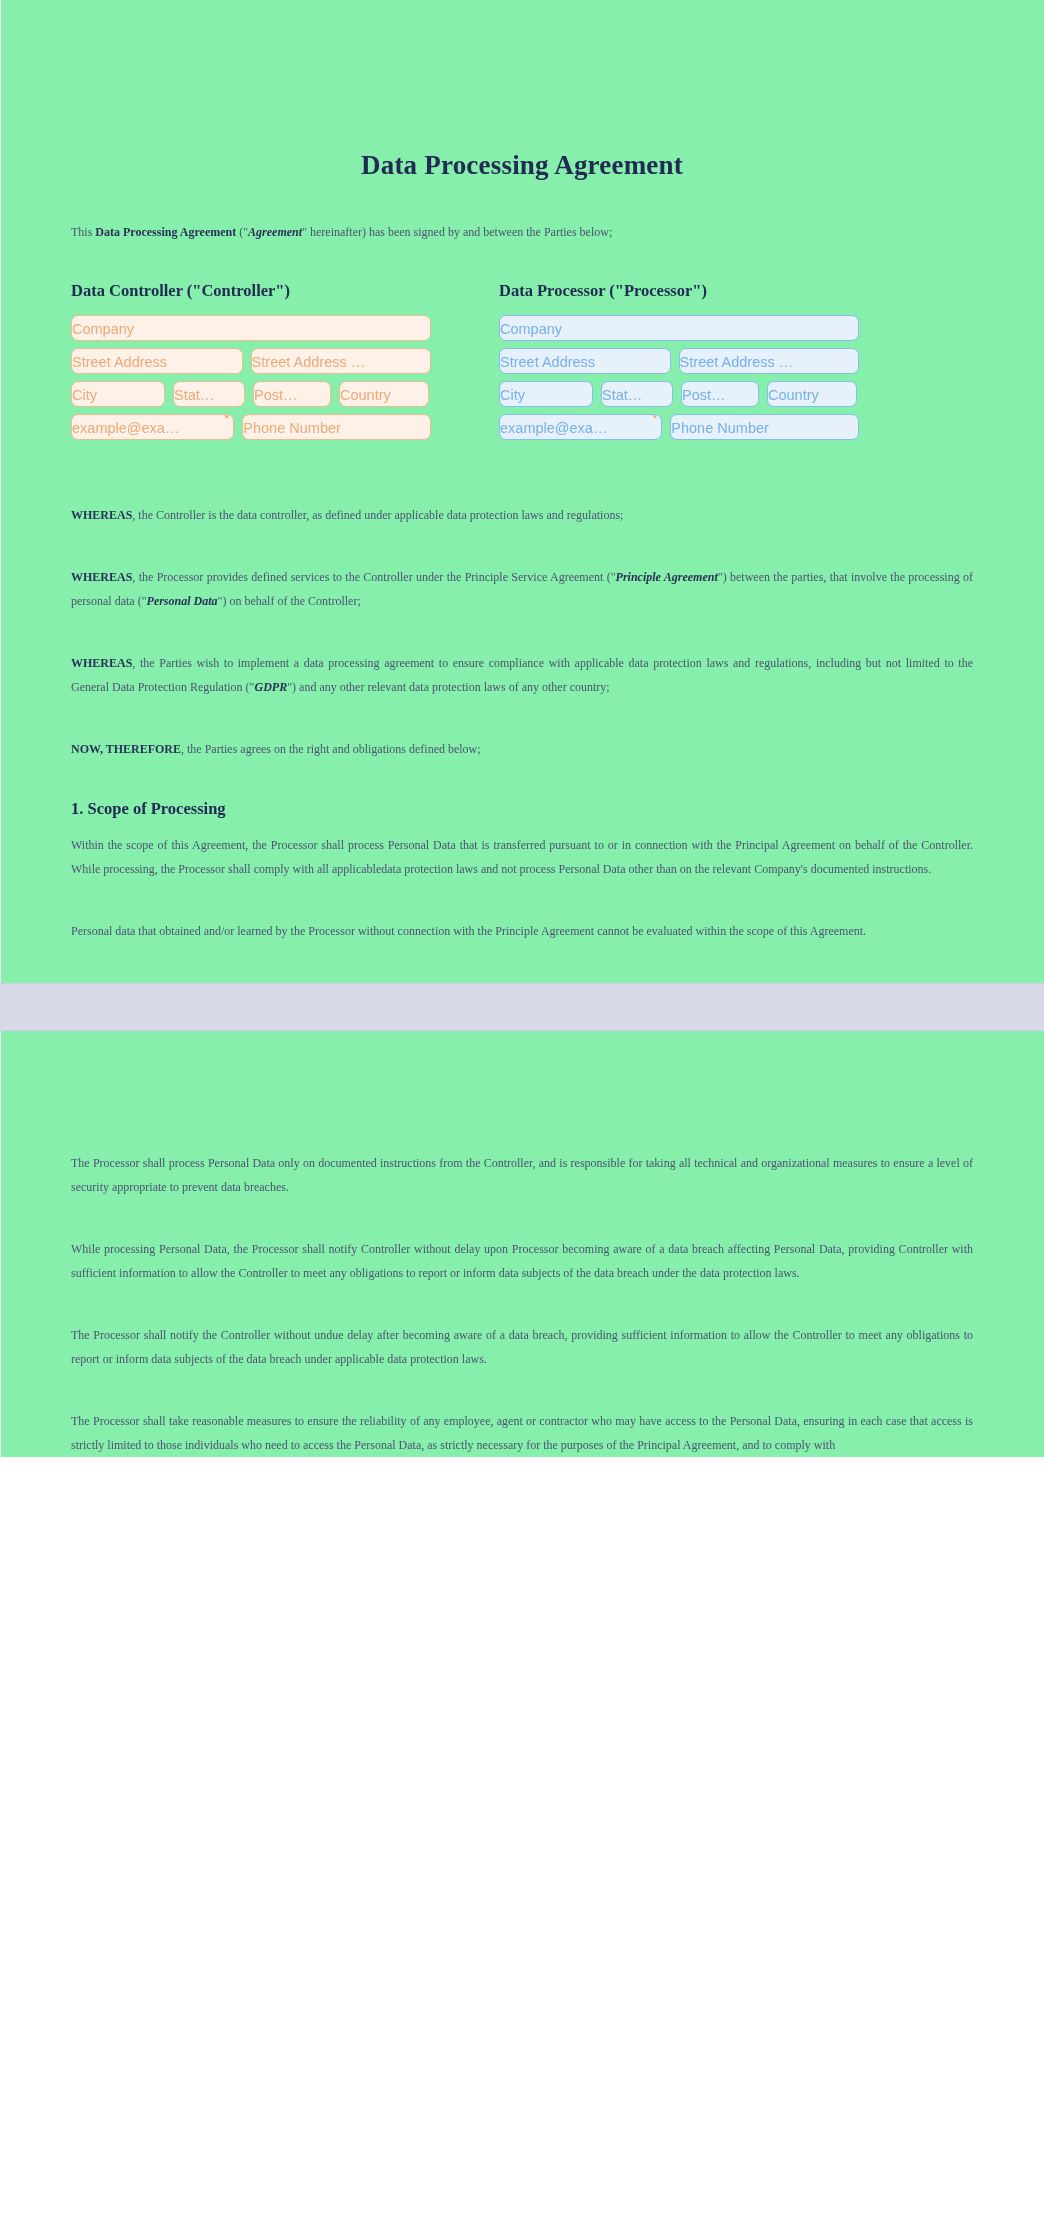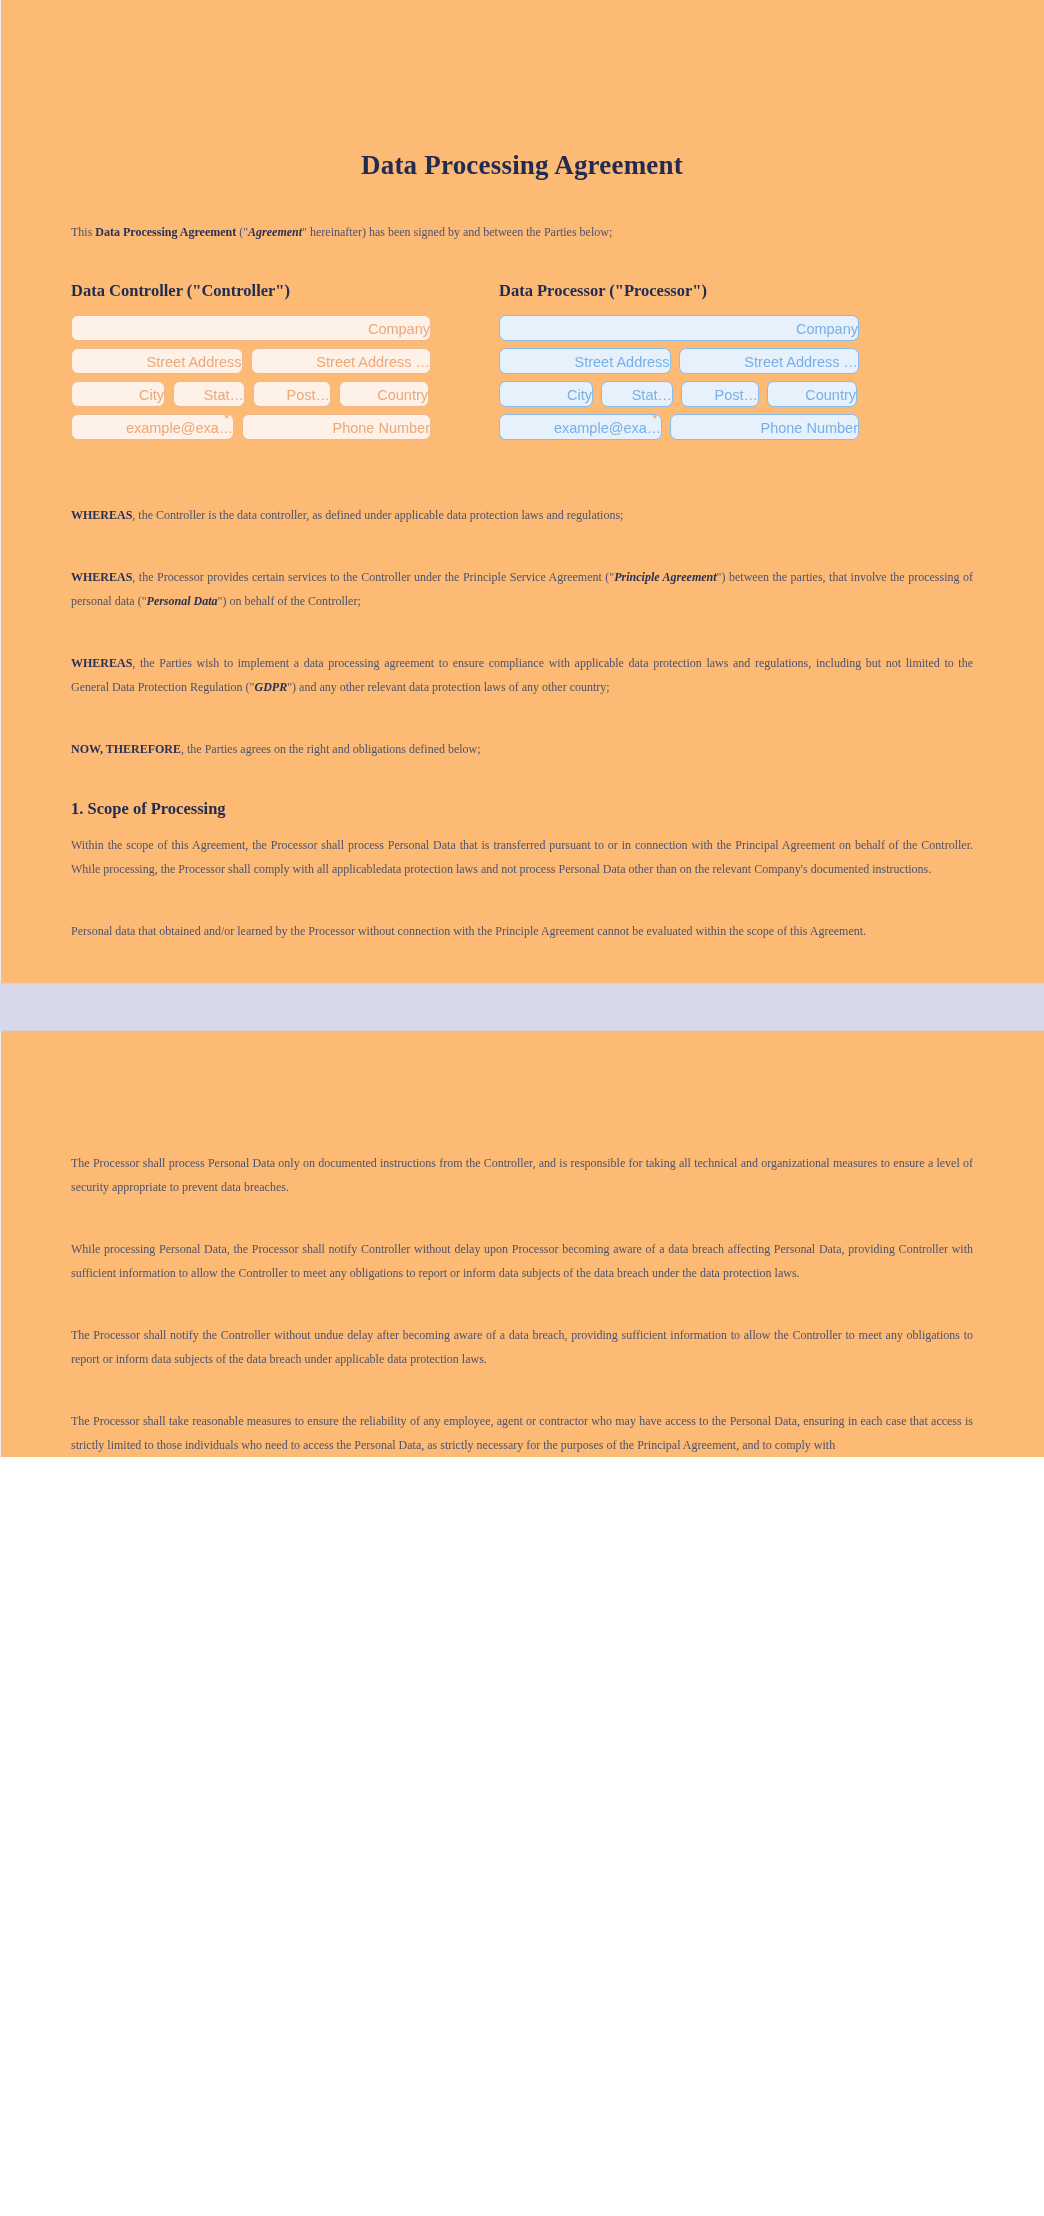--- a/index.html
+++ b/index.html
@@ -12,21 +12,21 @@
     font-family: "Liberation Serif", "DejaVu Serif", serif;
     color: #3f4661;
     -webkit-font-smoothing: antialiased;
   }
   .doc-root {
     width: 1044px;
     position: relative;
     background: #ffffff;
   }
   .page {
-    background: #fdba74;
+    background: #86efac;
     padding: 16px 71px;
     box-sizing: border-box;
     width: 1044px;
     position: relative;
   }
   .page-edge-left {
     position: absolute;
     left: 0;
     top: 0;
     bottom: 0;
@@ -82,21 +82,21 @@
     gap: 8px;
     margin-bottom: 7px;
   }
   .field {
     border-radius: 7px;
     height: 26px;
     line-height: 26px;
     box-sizing: border-box;
     font-family: "Liberation Sans", sans-serif;
     font-size: 14.5px;
-    text-align: right;
+    text-align: left;
     overflow: hidden;
     white-space: nowrap;
     position: relative;
   }
   .field .req-star {
     position: absolute;
     right: 4px;
     top: -3px;
     font-size: 13px;
     color: #e8a070;
@@ -205,21 +205,21 @@
         <div class="field-row">
           <div class="field f-email"><span>example@exa…</span><span class="req-star">*</span></div>
           <div class="field f-phone">Phone Number</div>
         </div>
       </div>
 
     </div>
 
     <p class="body-par"><span class="bold">WHEREAS</span><span>, the Controller is the data controller, as defined under applicable data protection laws and regulations;</span></p>
 
-    <p class="body-par"><span class="bold">WHEREAS</span><span>, the Processor provides certain services to the Controller under the Principle Service Agreement ("</span><span class="bolditalic">Principle Agreement</span><span>") between the parties, that involve the processing of personal data ("</span><span class="bolditalic">Personal Data</span><span>") on behalf of the Controller;</span></p>
+    <p class="body-par"><span class="bold">WHEREAS</span><span>, the Processor provides defined services to the Controller under the Principle Service Agreement ("</span><span class="bolditalic">Principle Agreement</span><span>") between the parties, that involve the processing of personal data ("</span><span class="bolditalic">Personal Data</span><span>") on behalf of the Controller;</span></p>
 
     <p class="body-par"><span class="bold">WHEREAS</span><span>, the Parties wish to implement a data processing agreement to ensure compliance with applicable data protection laws and regulations, including but not limited to the General Data Protection Regulation ("</span><span class="bolditalic">GDPR</span><span>") and any other relevant data protection laws of any other country;</span></p>
 
     <p class="body-par"><span class="bold">NOW, THEREFORE</span><span>, the Parties agrees on the right and obligations defined below;</span></p>
 
     <h2 class="section-heading sec-gap">1. Scope of Processing</h2>
     <p class="body-par">Within the scope of this Agreement, the Processor shall process Personal Data that is transferred pursuant to or in connection with the Principal Agreement on behalf of the Controller. While processing, the Processor shall comply with all applicabledata protection laws and not process Personal Data other than on the relevant Company's documented instructions.</p>
     <p class="body-par">Personal data that obtained and/or learned by the Processor without connection with the Principle Agreement cannot be evaluated within the scope of this Agreement.</p>
   </div>
 

